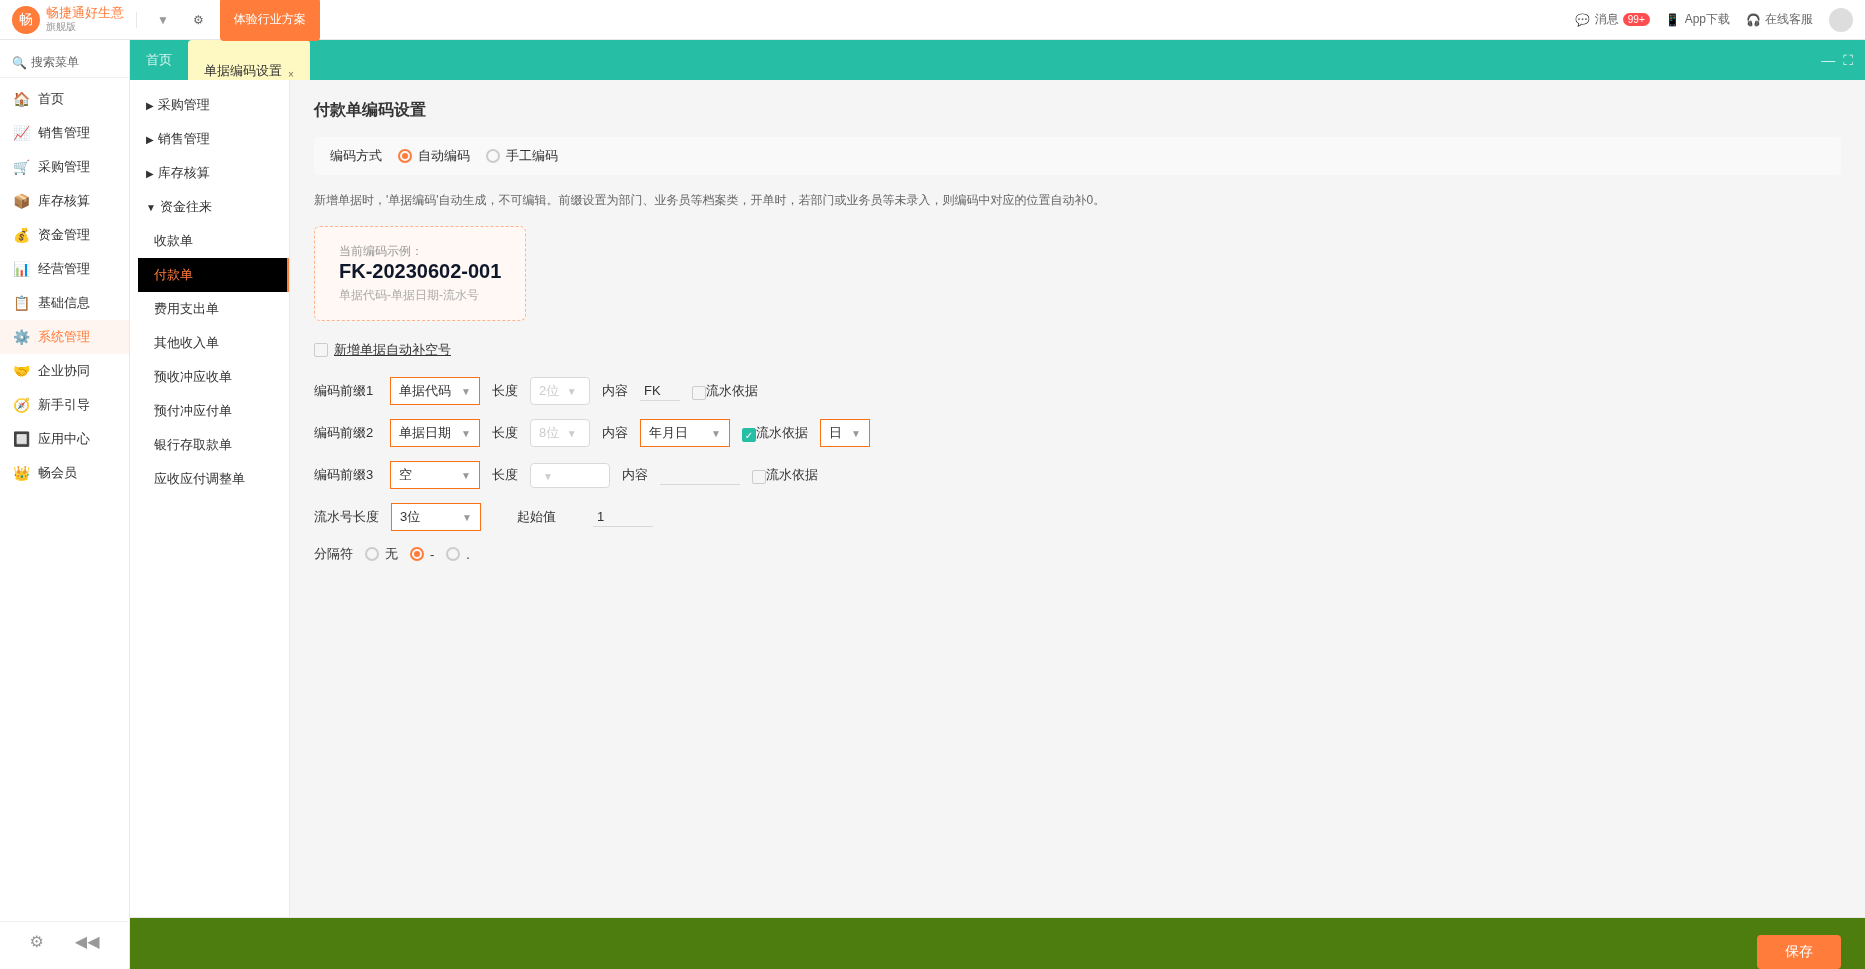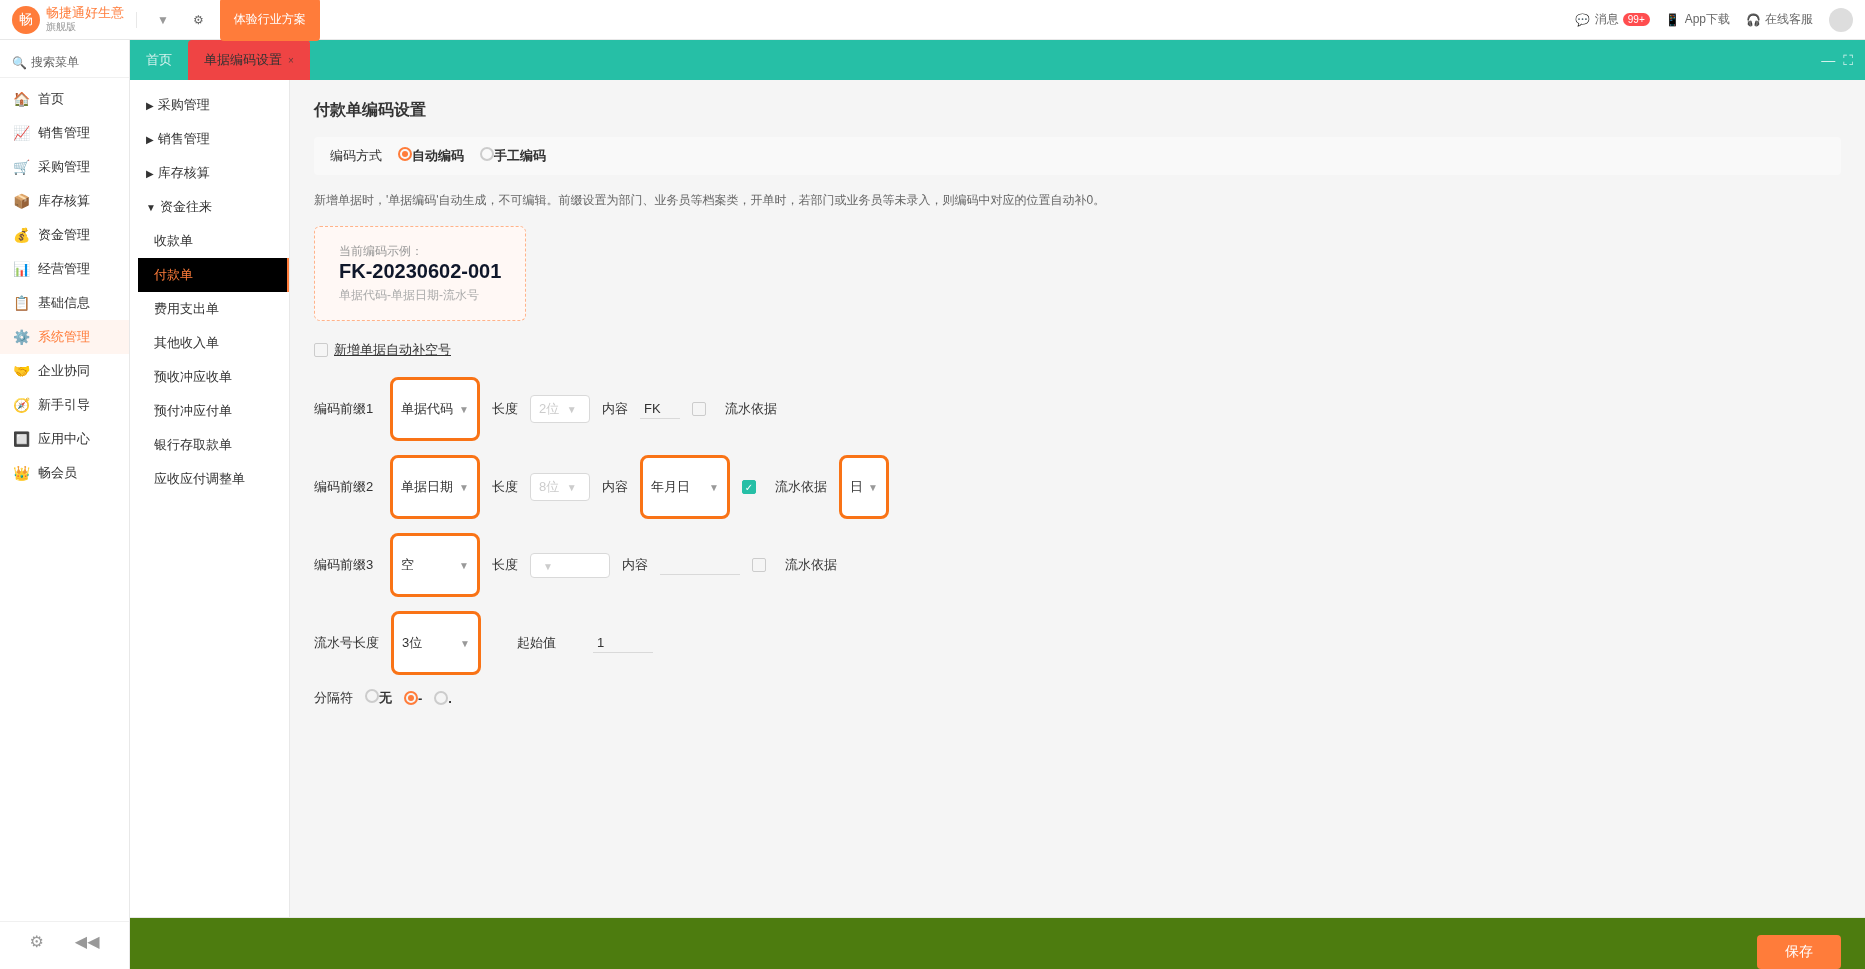--- a/index.html
+++ b/index.html
@@ -51,21 +51,21 @@
 
     
     .tab-bar {
       height: 40px;
       background: #26bfa6;
       display: flex;
       align-items: center;
       padding: 0 0 0 0;
     }
     .tab-item { display: flex; align-items: center; gap: 6px; padding: 0 16px; height: 40px; cursor: pointer; color: rgba(255,255,255,0.8); font-size: 13px; }
-    .tab-item.active { background: #ef4444; color: #333; border-radius: 4px 4px 0 0; }
+    .tab-item.active { background: #fef9c3; color: #333; border-radius: 4px 4px 0 0; align-items: flex-end; }
     .tab-close { font-size: 10px; opacity: 0.7; }
     .tab-bar-actions { margin-left: auto; display: flex; align-items: center; gap: 8px; padding-right: 12px; }
     .tab-action-btn { color: rgba(255,255,255,0.8); cursor: pointer; font-size: 14px; }
 
     
     .page-content { flex: 1; background: #f5f5f5; overflow-y: auto; display: flex; }
 
     
     .sub-sidebar { width: 160px; background: #fff; border-right: 1px solid #e8e8e8; padding: 8px 0; }
     .sub-sidebar-item { padding: 8px 16px; cursor: pointer; color: #333; font-size: 13px; display: flex; align-items: center; gap: 4px; }
@@ -75,21 +75,21 @@
     .sub-sidebar-children { padding-left: 8px; }
 
     
     .form-area { flex: 1; padding: 20px 24px; }
 
     .page-title { font-size: 16px; font-weight: 600; color: #333; margin-bottom: 16px; }
 
     .encoding-method-row { display: flex; align-items: center; gap: 16px; background: #f9f9f9; padding: 10px 16px; border-radius: 4px; margin-bottom: 16px; }
     .encoding-label { font-size: 13px; color: #333; }
     .radio-group { display: flex; align-items: center; gap: 16px; }
-    .radio-item { display: flex; cursor: pointer; font-size: 13px; font-weight: bold; }
+    .radio-item { display: flex; align-items: center; gap: 6px; cursor: pointer; font-size: 13px; }
     .radio-dot { width: 14px; height: 14px; border-radius: 50%; border: 2px solid #ccc; display: flex; align-items: center; justify-content: center; }
     .radio-dot.checked { border-color: #ff7c3a; }
     .radio-dot.checked::after { content: ''; width: 6px; height: 6px; background: #ff7c3a; border-radius: 50%; }
 
     .hint-text { font-size: 12px; color: #666; margin-bottom: 16px; line-height: 1.6; }
 
     .code-preview-box {
       background: #fff8f5;
       border: 1.5px dashed #ffb38a;
       border-radius: 6px;
@@ -98,27 +98,27 @@
       margin-bottom: 20px;
     }
     .code-preview-main { font-size: 20px; font-weight: 700; color: #0f172a; }
     .code-preview-sub { font-size: 12px; color: #aaa; margin-top: 4px; }
 
     .checkbox-row { display: flex; align-items: center; gap: 6px; margin-bottom: 18px; font-size: 13px; cursor: pointer; text-decoration: underline; }
     .checkbox { width: 14px; height: 14px; border: 1px solid #ccc; border-radius: 2px; display: flex; align-items: center; justify-content: center; }
 
     .settings-row { display: flex; align-items: center; gap: 12px; margin-bottom: 14px; flex-wrap: wrap; }
     .settings-label { font-size: 13px; color: #333; min-width: 64px; }
-    .select-box { display: flex; align-items: center; border: 3px solid #f97316; border-radius: 8px; padding: 20px 8px; background: #fff; min-width: 90px; cursor: pointer; gap: 4px; font-size: 13px; }
+    .select-box { display: flex; align-items: center; border: 1px solid #f97316; border-radius: 0; padding: 4px 8px; background: #fff; min-width: 90px; cursor: pointer; gap: 4px; font-size: 13px; }
     .select-box .arrow-down { margin-left: auto; color: #999; font-size: 10px; }
     .length-label { font-size: 13px; color: #333; }
     .length-value { font-size: 13px; color: #999; border: 1px solid #d9d9d9; border-radius: 4px; padding: 4px 8px; background: #fff; min-width: 60px; }
     .content-label { font-size: 13px; color: #333; }
     .content-input { border: none; border-bottom: 1px solid #d9d9d9; padding: 2px 4px; font-size: 13px; color: #333; min-width: 40px; background: transparent; outline: none; }
-    .checkbox-label-row { display: flex; align-items: center; gap: 19px; font-size: 13px; cursor: pointer; }
+    .checkbox-label-row { display: flex; align-items: flex-end; gap: 0; font-size: 13px; cursor: pointer; }
     .checkbox-checked { width: 14px; height: 14px; background: #26bfa6; border: 1px solid #26bfa6; border-radius: 2px; display: flex; align-items: center; justify-content: center; color: white; font-size: 10px; }
 
     .separator-row { display: flex; align-items: center; gap: 12px; margin-top: 8px; }
     .separator-label { font-size: 13px; color: #333; }
 
     
     .bottom-bar {
       height: 52px;
       background: #4d7c0f;
       border-top: 1px solid #e8e8e8;

